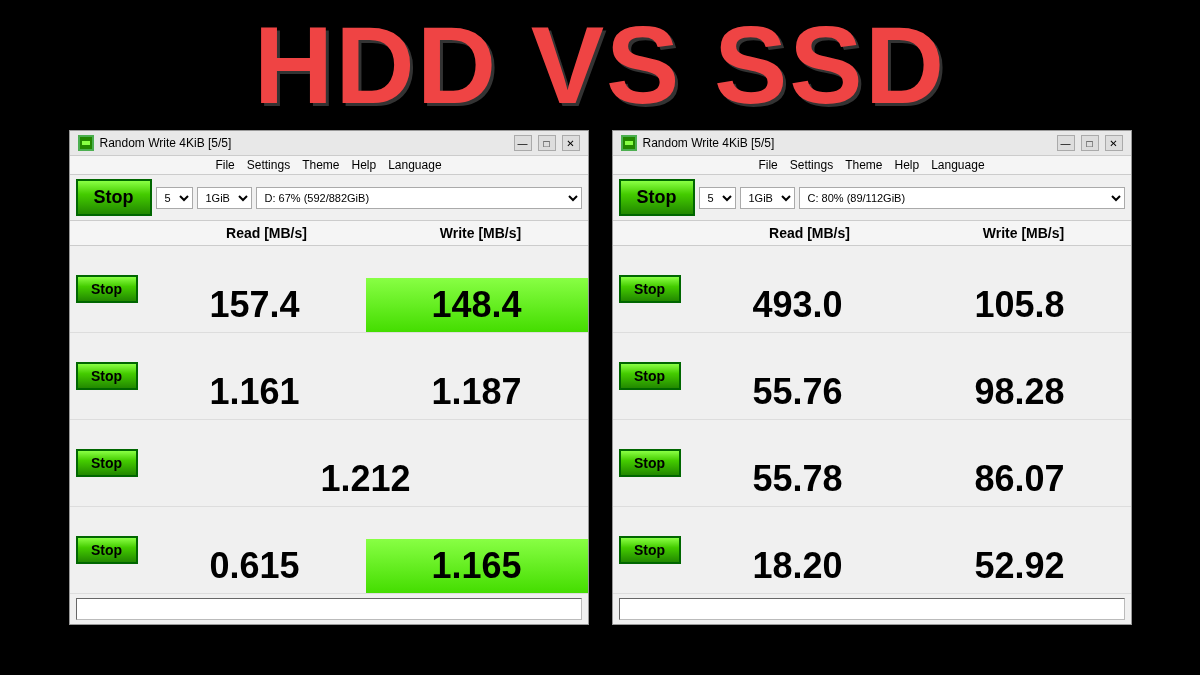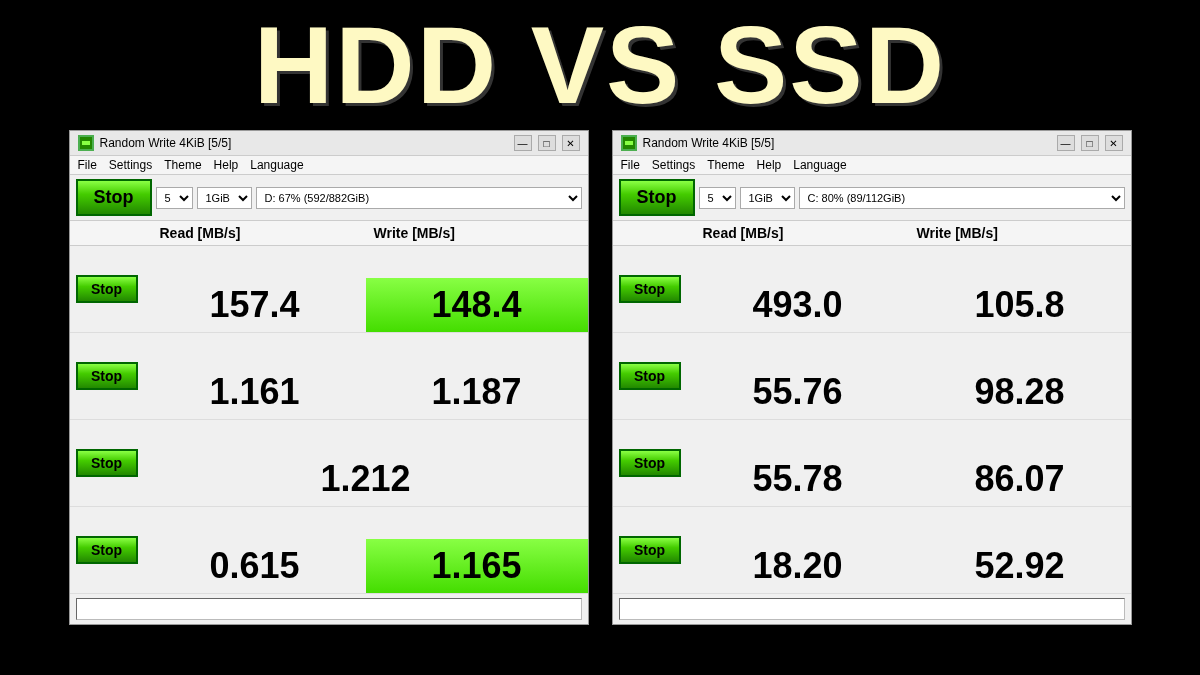--- a/index.html
+++ b/index.html
@@ -7,21 +7,21 @@
       width: 1200px;
       height: 675px;
       background: #000;
       display: flex;
       flex-direction: column;
       align-items: center;
       font-family: Arial, sans-serif;
       overflow: hidden;
     }
     .title {
-      color: #fef9c3;
+      color: #ef4444;
       font-size: 110px;
       font-weight: 900;
       font-family: Arial Black, Arial, sans-serif;
       letter-spacing: 2px;
       line-height: 1;
       margin-top: 10px;
       margin-bottom: 10px;
       text-shadow: 3px 3px 0 #333;
     }
     .panels-row {
@@ -81,20 +81,21 @@
       cursor: pointer;
     }
     .menu-bar {
       display: flex;
       gap: 12px;
       padding: 2px 8px;
       font-size: 12px;
       color: #000;
       border-bottom: 1px solid #ccc;
       background: #f5f5f5;
+      justify-content: center;
     }
     .menu-item {
       cursor: pointer;
     }
     .toolbar {
       display: flex;
       align-items: center;
       padding: 4px 6px;
       gap: 4px;
       background: #f0f0f0;
@@ -158,21 +159,21 @@
       background: #f5f5f5;
     }
     .header-stop-spacer {
       min-width: 78px;
       margin: 4px 6px;
     }
     .header-cell {
       flex: 1;
       font-size: 14px;
       font-weight: bold;
-      text-align: left;
+      text-align: center;
       padding: 4px 0;
       color: #000;
     }
     .progress-bar-area {
       height: 22px;
       background: #fff;
       border: 1px inset #bbb;
       margin: 4px 6px;
     }
     .panel-content {

